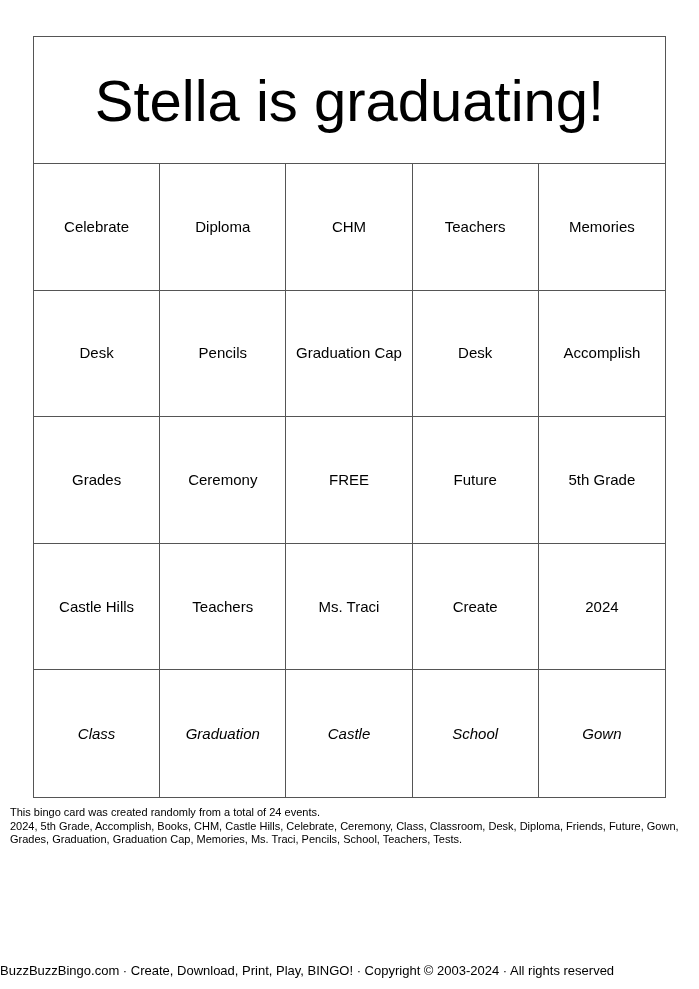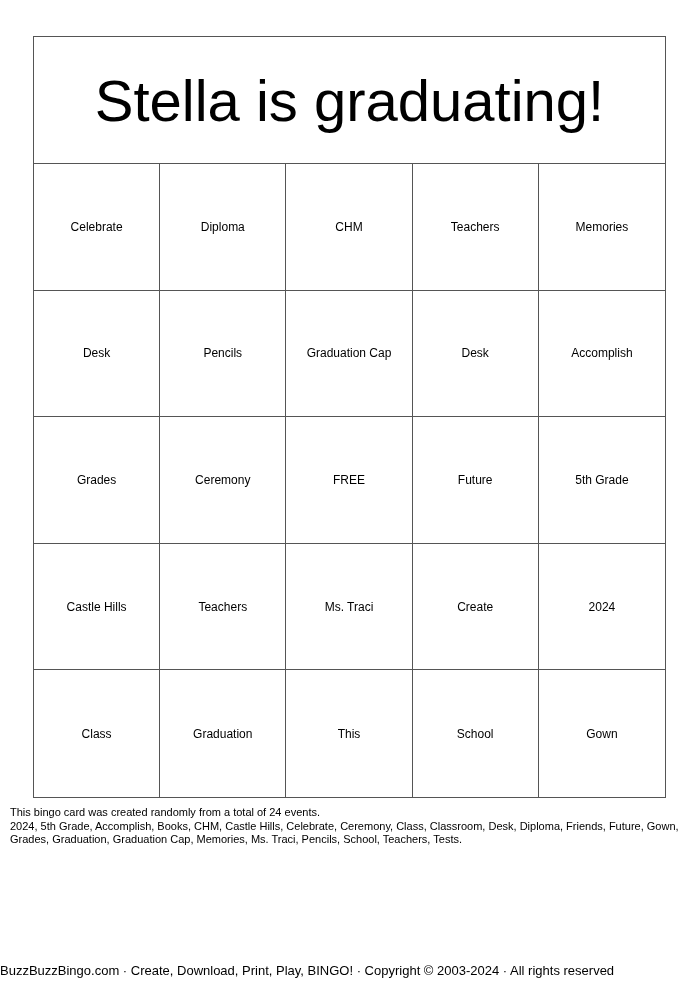--- a/index.html
+++ b/index.html
@@ -1,22 +1,22 @@
 <!DOCTYPE html>
 <html><head>
 <meta charset="utf-8">
 <style>
   html, body { margin:0; padding:0; background:#fff; }
   body { width:699px; height:989px; position:relative; font-family:"Liberation Sans", sans-serif; color:#000; overflow:hidden; }
   .card { position:absolute; left:33px; top:36px; width:633px; border:1px solid #555; box-sizing:border-box; }
   .title { height:127px; display:flex; align-items:center; justify-content:center; font-size:58px; border-bottom:1px solid #555; box-sizing:border-box; }
   .grid { display:grid; grid-template-columns:repeat(5, 1fr); }
-  .cell { height:126.6px; display:flex; align-items:center; justify-content:center; text-align:center; font-size:12px; line-height:20px; border-right:1px solid #555; border-bottom:1px solid #555; box-sizing:border-box; padding:0 6px; }
+  .cell { height:126.6px; display:flex; align-items:center; justify-content:center; text-align:center; font-size:15px; line-height:20px; border-right:1px solid #555; border-bottom:1px solid #555; box-sizing:border-box; padding:0 6px; }
   .cell:nth-child(5n) { border-right:none; }
-  .cell:nth-last-child(-n+5) { border-bottom:none; }
+  .cell:nth-last-child(-n+5) { border-bottom:none;font-style:italic; }
   .note { position:absolute; left:10px; top:806px; width:690px; font-size:11px; line-height:13.5px; }
   .footer { position:absolute; left:0; width:699px; top:963px; text-align:left; font-size:13px; }
 </style>
 </head>
 <body>
 
 <div class="card">
   <div class="title">Stella is graduating!</div>
   <div class="grid">
     <div class="cell">Celebrate</div>
@@ -34,21 +34,21 @@
     <div class="cell">FREE</div>
     <div class="cell">Future</div>
     <div class="cell">5th Grade</div>
     <div class="cell">Castle Hills</div>
     <div class="cell">Teachers</div>
     <div class="cell">Ms. Traci</div>
     <div class="cell">Create</div>
     <div class="cell">2024</div>
     <div class="cell">Class</div>
     <div class="cell">Graduation</div>
-    <div class="cell">This</div>
+    <div class="cell">Castle</div>
     <div class="cell">School</div>
     <div class="cell">Gown</div>
   </div>
 </div>
 
 <div class="note">
   <div>This bingo card was created randomly from a total of 24 events.</div>
   <div>2024, 5th Grade, Accomplish, Books, CHM, Castle Hills, Celebrate, Ceremony, Class, Classroom, Desk, Diploma, Friends, Future, Gown, Grades, Graduation, Graduation Cap, Memories, Ms. Traci, Pencils, School, Teachers, Tests.</div>
 </div>
 

